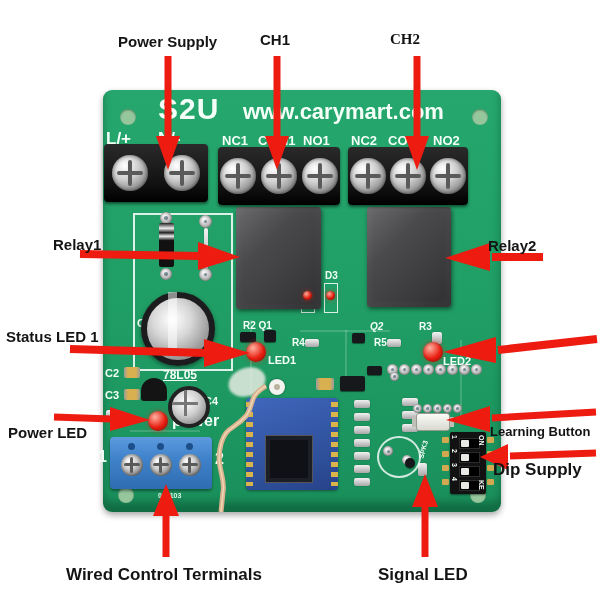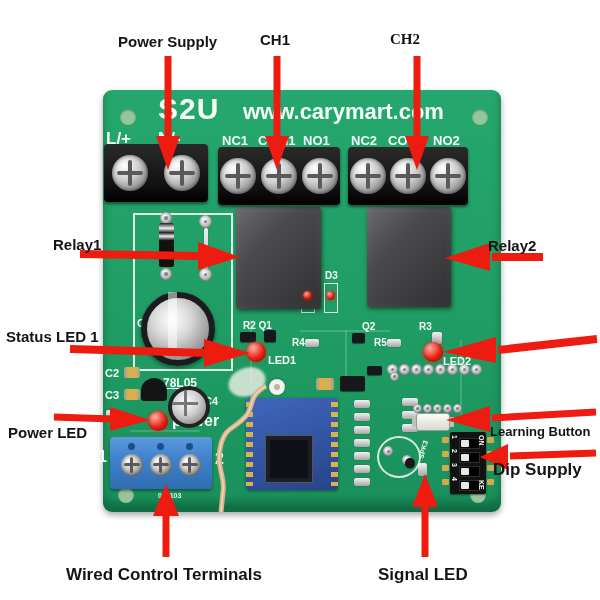--- a/index.html
+++ b/index.html
@@ -154,21 +154,21 @@
   <div class="silkbox" style="left:301px;top:283px;width:12px;height:28px;border-width:1px;"></div>
   <div class="silkbox" style="left:324px;top:283px;width:12px;height:28px;border-width:1px;"></div>
   <div class="led led-xs" style="left:303px;top:291px;"></div>
   <div class="led led-xs" style="left:326px;top:291px;"></div>
 
   <div class="silk" style="left:243px;top:320px;font-size:10px;">R2 Q1</div>
   <div class="chip" style="left:240px;top:332px;width:16px;height:10px;"></div>
   <div class="chip" style="left:264px;top:330px;width:12px;height:12px;"></div>
   <div class="silk" style="left:292px;top:337px;font-size:10px;">R4</div>
   <div class="bar" style="left:305px;top:339px;width:14px;height:8px;"></div>
-  <div class="silk" style="left:362px;top:321px;font-size:10px;">Q2</div>
+  <div class="silk" style="left:370px;top:321px;font-size:10px;font-style:italic;">Q2</div>
   <div class="chip" style="left:352px;top:333px;width:13px;height:10px;"></div>
   <div class="silk" style="left:374px;top:337px;font-size:10px;">R5</div>
   <div class="bar" style="left:387px;top:339px;width:14px;height:8px;"></div>
   <div class="silk" style="left:419px;top:321px;font-size:10px;">R3</div>
   <div class="bar" style="left:432px;top:332px;width:10px;height:12px;"></div>
 
   <div class="led" style="left:246px;top:342px;"></div>
   <div class="silk" style="left:268px;top:354px;font-size:11px;">LED1</div>
   <div class="led" style="left:423px;top:342px;"></div>
   <div class="silk" style="left:443px;top:355px;font-size:11px;">LED2</div>
@@ -180,21 +180,21 @@
   <div class="pad" style="left:435px;top:364px;width:11px;height:11px;"></div>
   <div class="pad" style="left:447px;top:364px;width:11px;height:11px;"></div>
   <div class="pad" style="left:459px;top:364px;width:11px;height:11px;"></div>
   <div class="pad" style="left:471px;top:364px;width:11px;height:11px;"></div>
   <div class="chip" style="left:367px;top:366px;width:15px;height:9px;"></div>
 
   <div class="silk" style="left:105px;top:367px;font-size:11px;">C2</div>
   <div class="tan" style="left:124px;top:367px;width:16px;height:11px;"></div>
   <div class="silk" style="left:105px;top:389px;font-size:11px;">C3</div>
   <div class="tan" style="left:124px;top:389px;width:16px;height:11px;"></div>
-  <div class="silk" style="left:163px;top:376px;font-size:12px;text-decoration:underline;">78L05</div>
+  <div class="silk" style="left:163px;top:368px;font-size:12px;text-decoration:underline;">78L05</div>
   <div class="to92" style="left:141px;top:378px;"></div>
   <div class="cap-sm" style="left:168px;top:386px;"></div>
   <div class="silk" style="left:204px;top:395px;font-size:11px;">C4</div>
 
   <div class="bar" style="left:106px;top:410px;width:10px;height:9px;"></div>
   <div class="led" style="left:148px;top:411px;"></div>
   <div class="silk" style="left:172px;top:412px;font-size:16px;font-weight:bold;">power</div>
 
   <div class="silk" style="left:98px;top:448px;font-size:16px;">1</div>
   <div class="silk" style="left:215px;top:450px;font-size:16px;">2</div>

